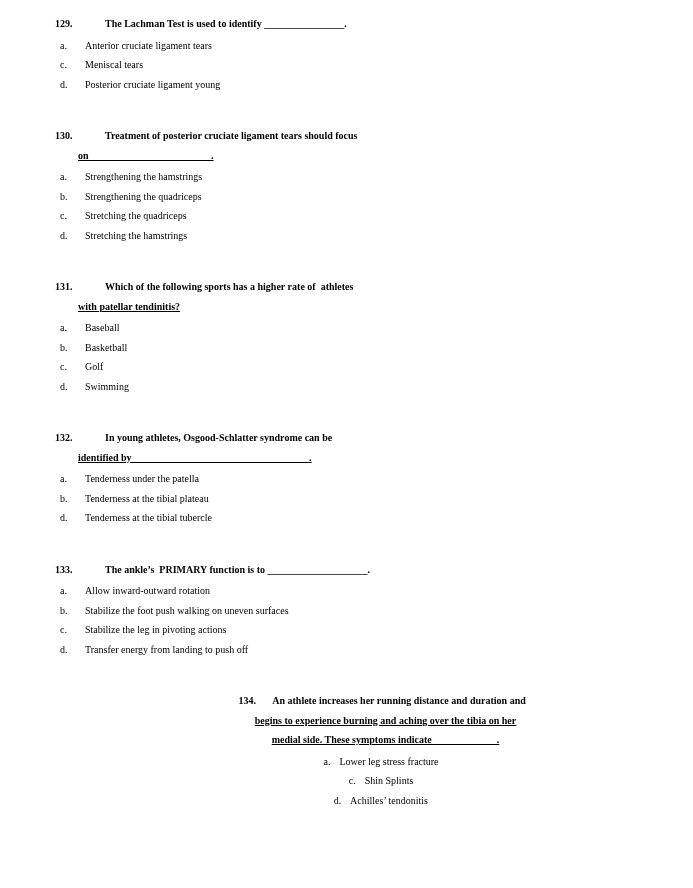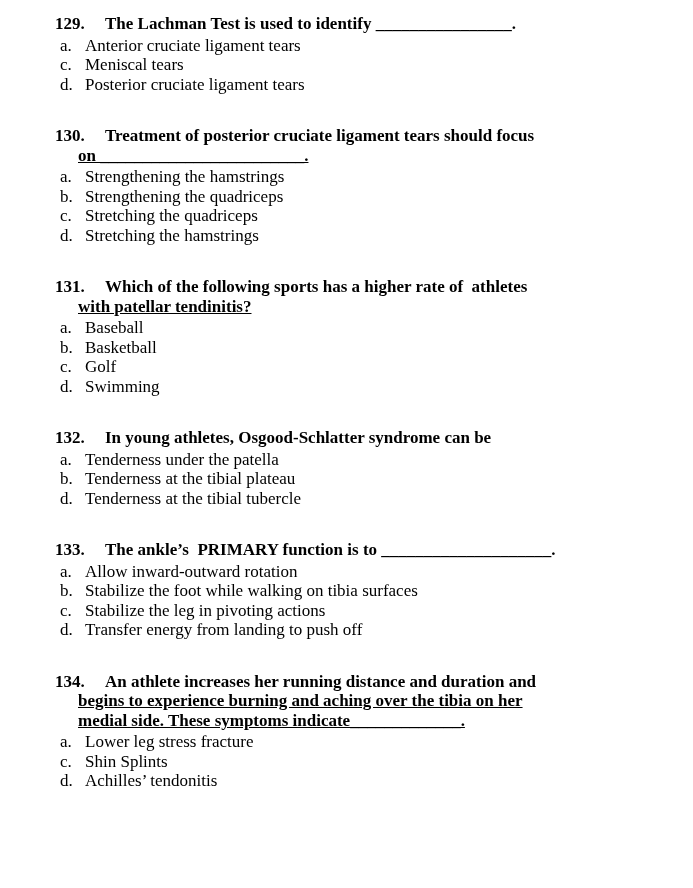--- a/index.html
+++ b/index.html
@@ -8,28 +8,29 @@
     background: #ffffff;
   }
   .page {
     width: 693px;
     min-height: 888px;
     box-sizing: border-box;
     padding: 14px 0 20px 0;
     background: #ffffff;
     color: #000000;
     font-family: "Liberation Serif", "DejaVu Serif", serif;
-    font-size: 17px;
+    font-size: 10px;
     line-height: 19.5px;
   }
   .question {
     margin-bottom: 32px;
   }
   .question:last-child {
     margin-bottom: 4px;
+    text-align: center;
   }
   .q-line {
     font-weight: bold;
     white-space: pre-wrap;
   }
   .q-line.first {
     padding-left: 55px;
   }
   .q-line.cont {
     padding-left: 78px;
@@ -60,21 +61,21 @@
 <div class="page">
   <div id="question-list">
   <div class="question">
     <div class="q-line first"><span class="q-num">129.</span><span class="q-stem">The Lachman Test is used to identify ________________.</span></div>
     <ol class="options">
   <li class="option"><span class="opt-letter">a.</span><span class="opt-text">Anterior cruciate ligament tears</span></li>
 
 
   <li class="option"><span class="opt-letter">c.</span><span class="opt-text">Meniscal tears</span></li>
 
-  <li class="option"><span class="opt-letter">d.</span><span class="opt-text">Posterior cruciate ligament tears</span></li>
+  <li class="option"><span class="opt-letter">d.</span><span class="opt-text">Posterior cruciate ligament young</span></li>
 </ol>
   </div>
 
   <div class="question">
     <div class="q-line first"><span class="q-num">130.</span><span class="q-stem">Treatment of posterior cruciate ligament tears should focus</span></div>
     <div class="q-line cont">on ________________________.</div>
         <ol class="options">
   <li class="option"><span class="opt-letter">a.</span><span class="opt-text">Strengthening the hamstrings</span></li>
 
   <li class="option"><span class="opt-letter">b.</span><span class="opt-text">Strengthening the quadriceps</span></li>
@@ -94,36 +95,37 @@
   <li class="option"><span class="opt-letter">b.</span><span class="opt-text">Basketball</span></li>
 
   <li class="option"><span class="opt-letter">c.</span><span class="opt-text">Golf</span></li>
 
   <li class="option"><span class="opt-letter">d.</span><span class="opt-text">Swimming</span></li>
 </ol>
   </div>
 
   <div class="question">
     <div class="q-line first"><span class="q-num">132.</span><span class="q-stem">In young athletes, Osgood-Schlatter syndrome can be</span></div>
+    <div class="q-line cont">identified by ___________________________________.</div>
         <ol class="options">
   <li class="option"><span class="opt-letter">a.</span><span class="opt-text">Tenderness under the patella</span></li>
 
   <li class="option"><span class="opt-letter">b.</span><span class="opt-text">Tenderness at the tibial plateau</span></li>
 
 
   <li class="option"><span class="opt-letter">d.</span><span class="opt-text">Tenderness at the tibial tubercle</span></li>
 </ol>
   </div>
 
   <div class="question">
     <div class="q-line first"><span class="q-num">133.</span><span class="q-stem">The ankle’s  PRIMARY function is to ____________________.</span></div>
     <ol class="options">
   <li class="option"><span class="opt-letter">a.</span><span class="opt-text">Allow inward-outward rotation</span></li>
 
-  <li class="option"><span class="opt-letter">b.</span><span class="opt-text">Stabilize the foot while walking on tibia surfaces</span></li>
+  <li class="option"><span class="opt-letter">b.</span><span class="opt-text">Stabilize the foot push walking on uneven surfaces</span></li>
 
   <li class="option"><span class="opt-letter">c.</span><span class="opt-text">Stabilize the leg in pivoting actions</span></li>
 
   <li class="option"><span class="opt-letter">d.</span><span class="opt-text">Transfer energy from landing to push off</span></li>
 </ol>
   </div>
 
   <div class="question">
     <div class="q-line first"><span class="q-num">134.</span><span class="q-stem">An athlete increases her running distance and duration and</span></div>
     <div class="q-line cont">begins to experience burning and aching over the tibia on her</div>

